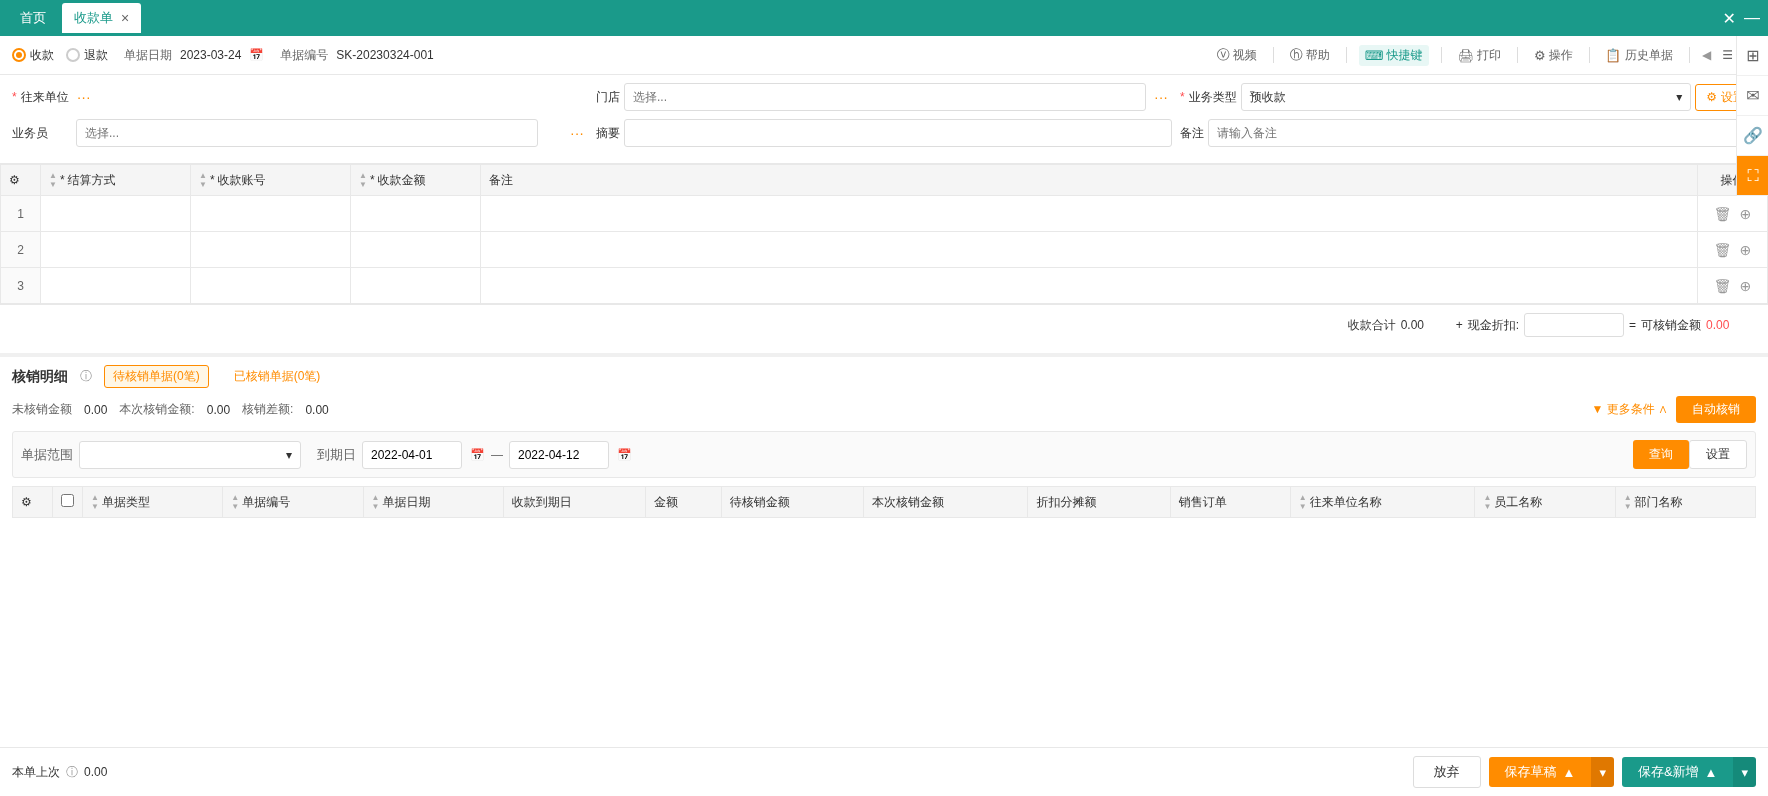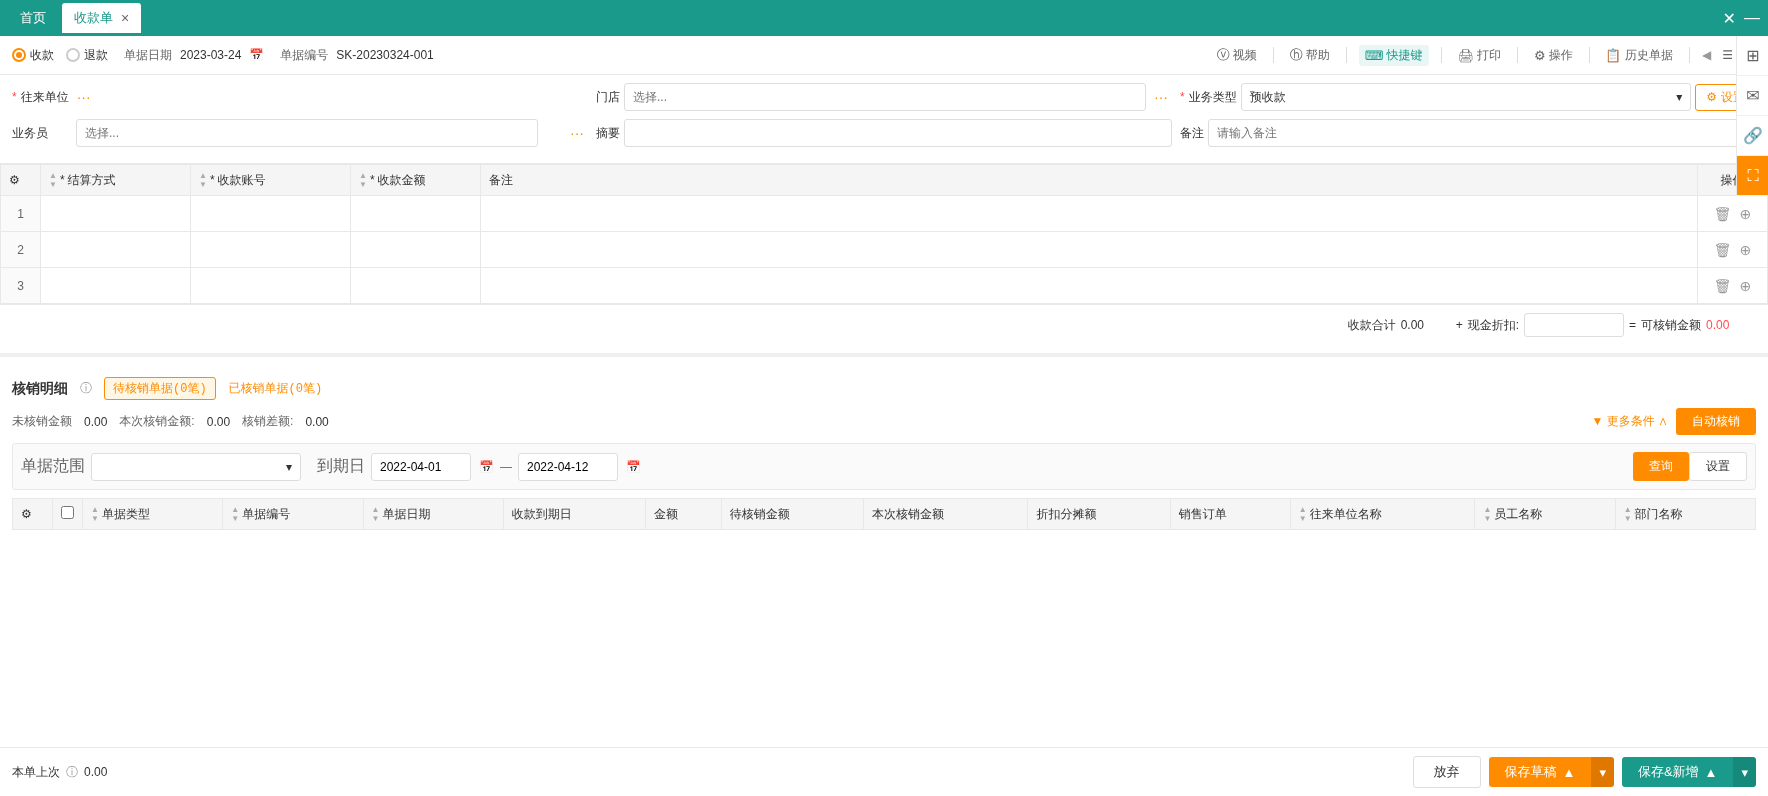--- a/index.html
+++ b/index.html
@@ -129,41 +129,41 @@
     .summary-value { color: #333; min-width: 50px; }
     .summary-value.highlight { color: #ff4d4f; font-weight: 500; }
     .summary-input {
       width: 100px; height: 24px; border: 1px solid #ddd; border-radius: 3px;
       padding: 0 6px; font-size: 12px; outline: none;
     }
 
     
     .verify-section {
       background: #fff; margin-top: 8px; border-top: 4px solid #f0f0f0;
-      padding: 20px 12px; flex: 1; display: flex; flex-direction: column; overflow: hidden;
+      padding: 8px 12px; flex: 1; display: flex; flex-direction: column; overflow: hidden;
     }
     .verify-header { display: flex; align-items: center; gap: 12px; margin-bottom: 8px; }
     .verify-title { font-size: 14px; font-weight: 600; color: #333; }
-    .verify-tabs { display: flex; gap: 4px; font-family: Liberation Mono, monospace; }
+    .verify-tabs { display: flex; gap: 16px; }
     .verify-tab {
       padding: 2px 8px; border-radius: 3px; cursor: pointer;
       font-size: 12px; color: #ff8c00; border: 1px solid transparent;
     }
     .verify-tab.active { background: #fff7e6; border-color: #ff8c00; }
     .verify-stats { display: flex; align-items: center; gap: 12px; font-size: 12px; margin-bottom: 8px; }
     .stat-label { color: #666; }
     .stat-value { color: #333; }
 
     
     .filter-row {
       display: flex; align-items: center; gap: 16px; margin-bottom: 8px;
       padding: 8px; border: 1px solid #e8e8e8; border-radius: 3px; background: #fafafa;
     }
     .filter-field { display: flex; align-items: center; gap: 6px; flex: 1; }
-    .filter-label { color: #666; font-size: 16px; white-space: nowrap; }
+    .filter-label { color: #666; font-size: 13px; white-space: nowrap; }
     .filter-select-custom {
       flex: 1; height: 28px; border: 1px solid #ddd; border-radius: 3px;
       padding: 0 8px; font-size: 12px; background: white;
       display: flex; align-items: center; justify-content: space-between; cursor: pointer;
     }
     .date-input {
       height: 28px; border: 1px solid #ddd; border-radius: 3px;
       padding: 0 8px; font-size: 12px; outline: none; width: 100px;
     }
     .date-sep { color: #666; }

